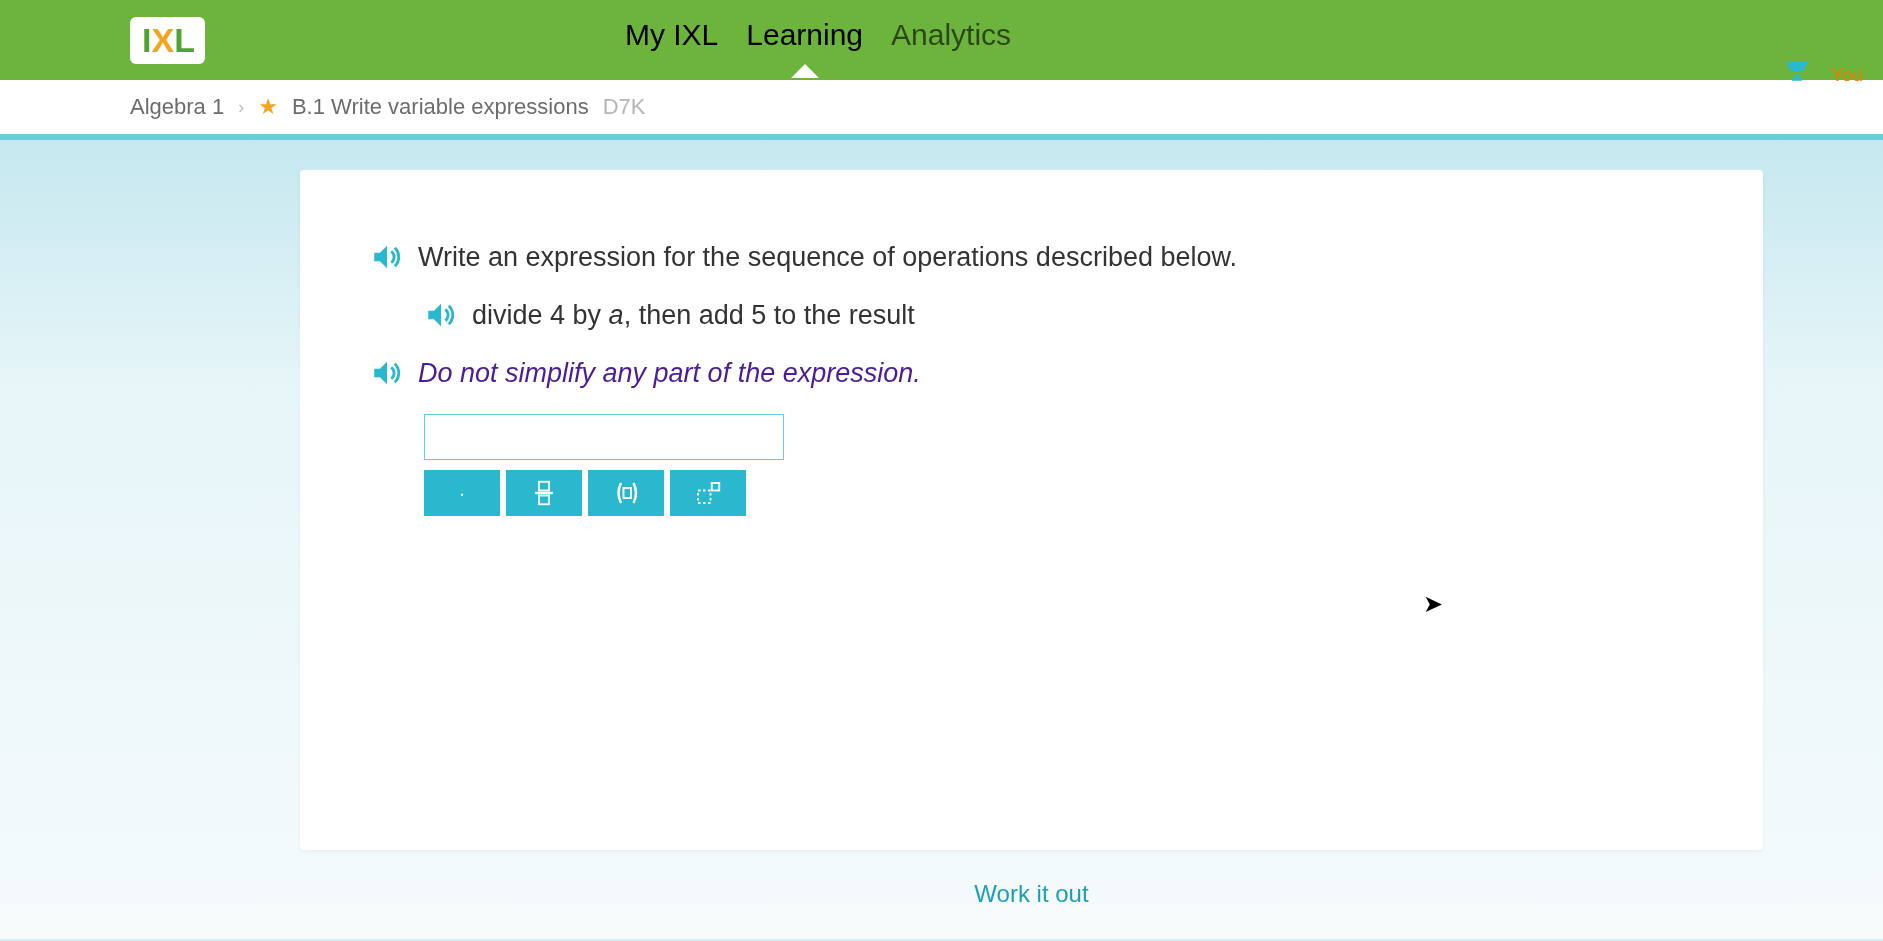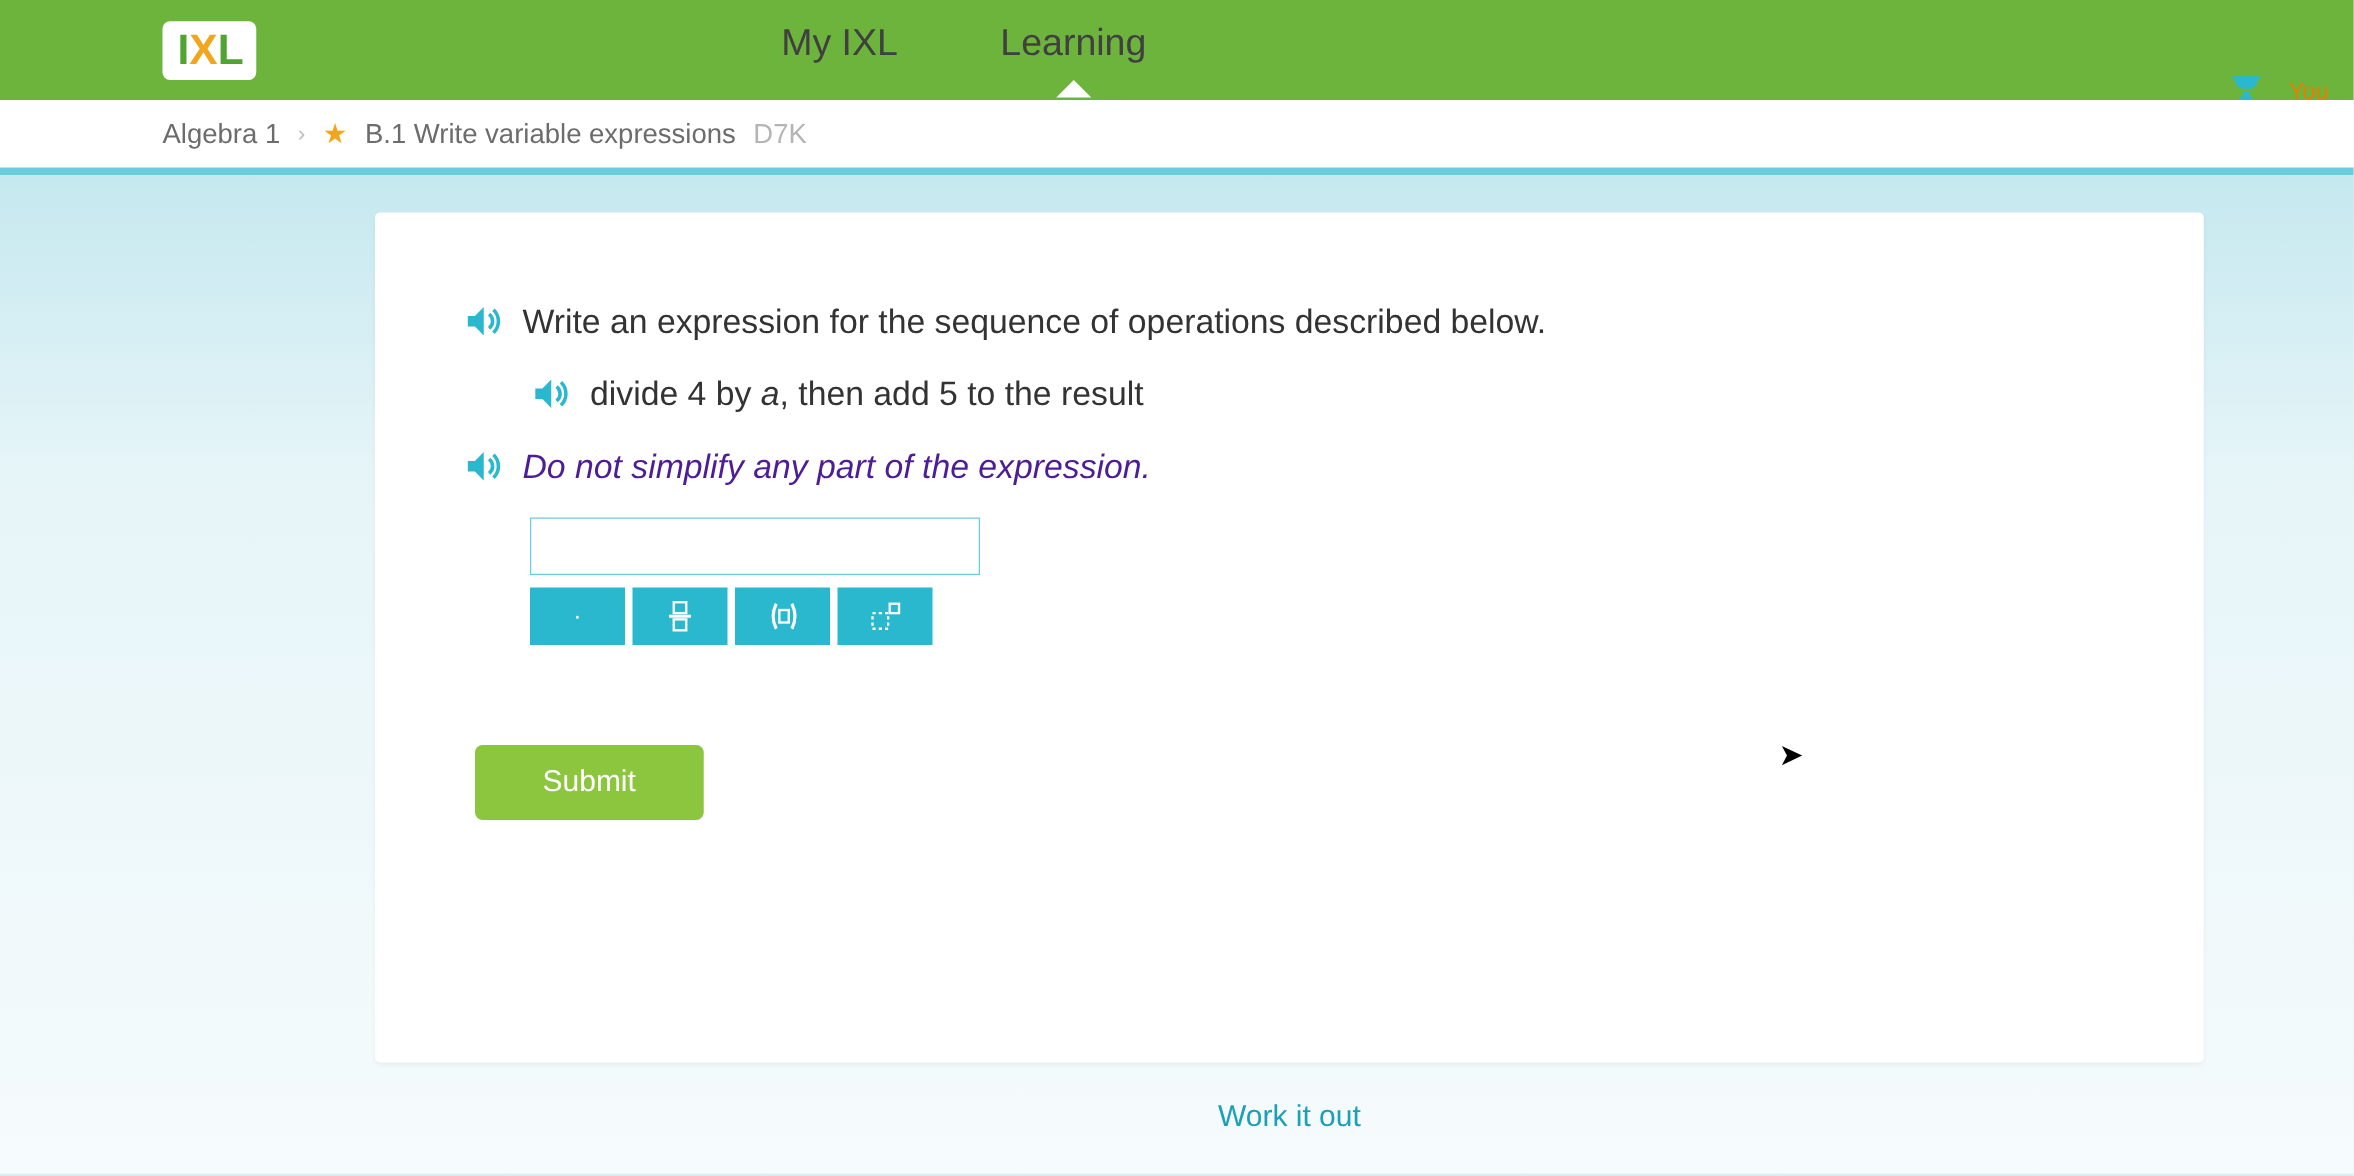--- a/index.html
+++ b/index.html
@@ -30,23 +30,23 @@
     display: inline-flex;
     align-items: center;
     gap: 2px;
     letter-spacing: -2px;
   }
   .logo .x {
     color: #f2a61f;
   }
   .nav-tabs {
     display: flex;
-    gap: 82px;
+    gap: 28px;
     margin-left: 420px;
-    color: #404040;
+    color: #000000;
     font-size: 30px;
     font-weight: 300;
     position: relative;
   }
   .nav-tab {
     cursor: pointer;
     padding: 10px 0 20px 0;
     position: relative;
   }
   .nav-tab.active::after {
@@ -189,20 +189,21 @@
 
 <div class="topbar">
   <div class="logo">
     <span>I</span>
       <span class="x">X</span>
       <span>L</span>
   </div>
   <div class="nav-tabs">
     <div class="nav-tab">My IXL</div>
     <div class="nav-tab active">Learning</div>
+    <div class="nav-tab dimmed">Analytics</div>
   </div>
   <div class="trophy-area">
     <span class="trophy-icon">
       <svg viewBox="0 0 24 24" fill="#29b8ce">
           <path d="M5 4h14v3a5 5 0 0 1-5 5h-4A5 5 0 0 1 5 7V4zm5 10h4v3h2v2H8v-2h2v-3zM3 4h2v3a3 3 0 0 1-2-2.8V4zm16 0h2v.2A3 3 0 0 1 19 7V4z"></path>
         </svg>
     </span>
     <span>You</span>
   </div>
 </div>
@@ -272,20 +273,19 @@
         </div>
         <div class="math-btn">
           <svg viewBox="0 0 24 24">
               <rect x="4" y="10" width="10" height="10" fill="none" stroke="#fff" stroke-width="1.5" stroke-dasharray="2 2"></rect>
               <rect x="15" y="4" width="6" height="6" fill="none" stroke="#fff" stroke-width="1.5"></rect>
             </svg>
         </div>
       </div>
     </div>
 
-    <button class="submit-btn">Submit</button>
 
   </div>
 
   <div class="work-it-out">Work it out</div>
 
   <div class="cursor">➤</div>
 </div>
 
 </body></html>

